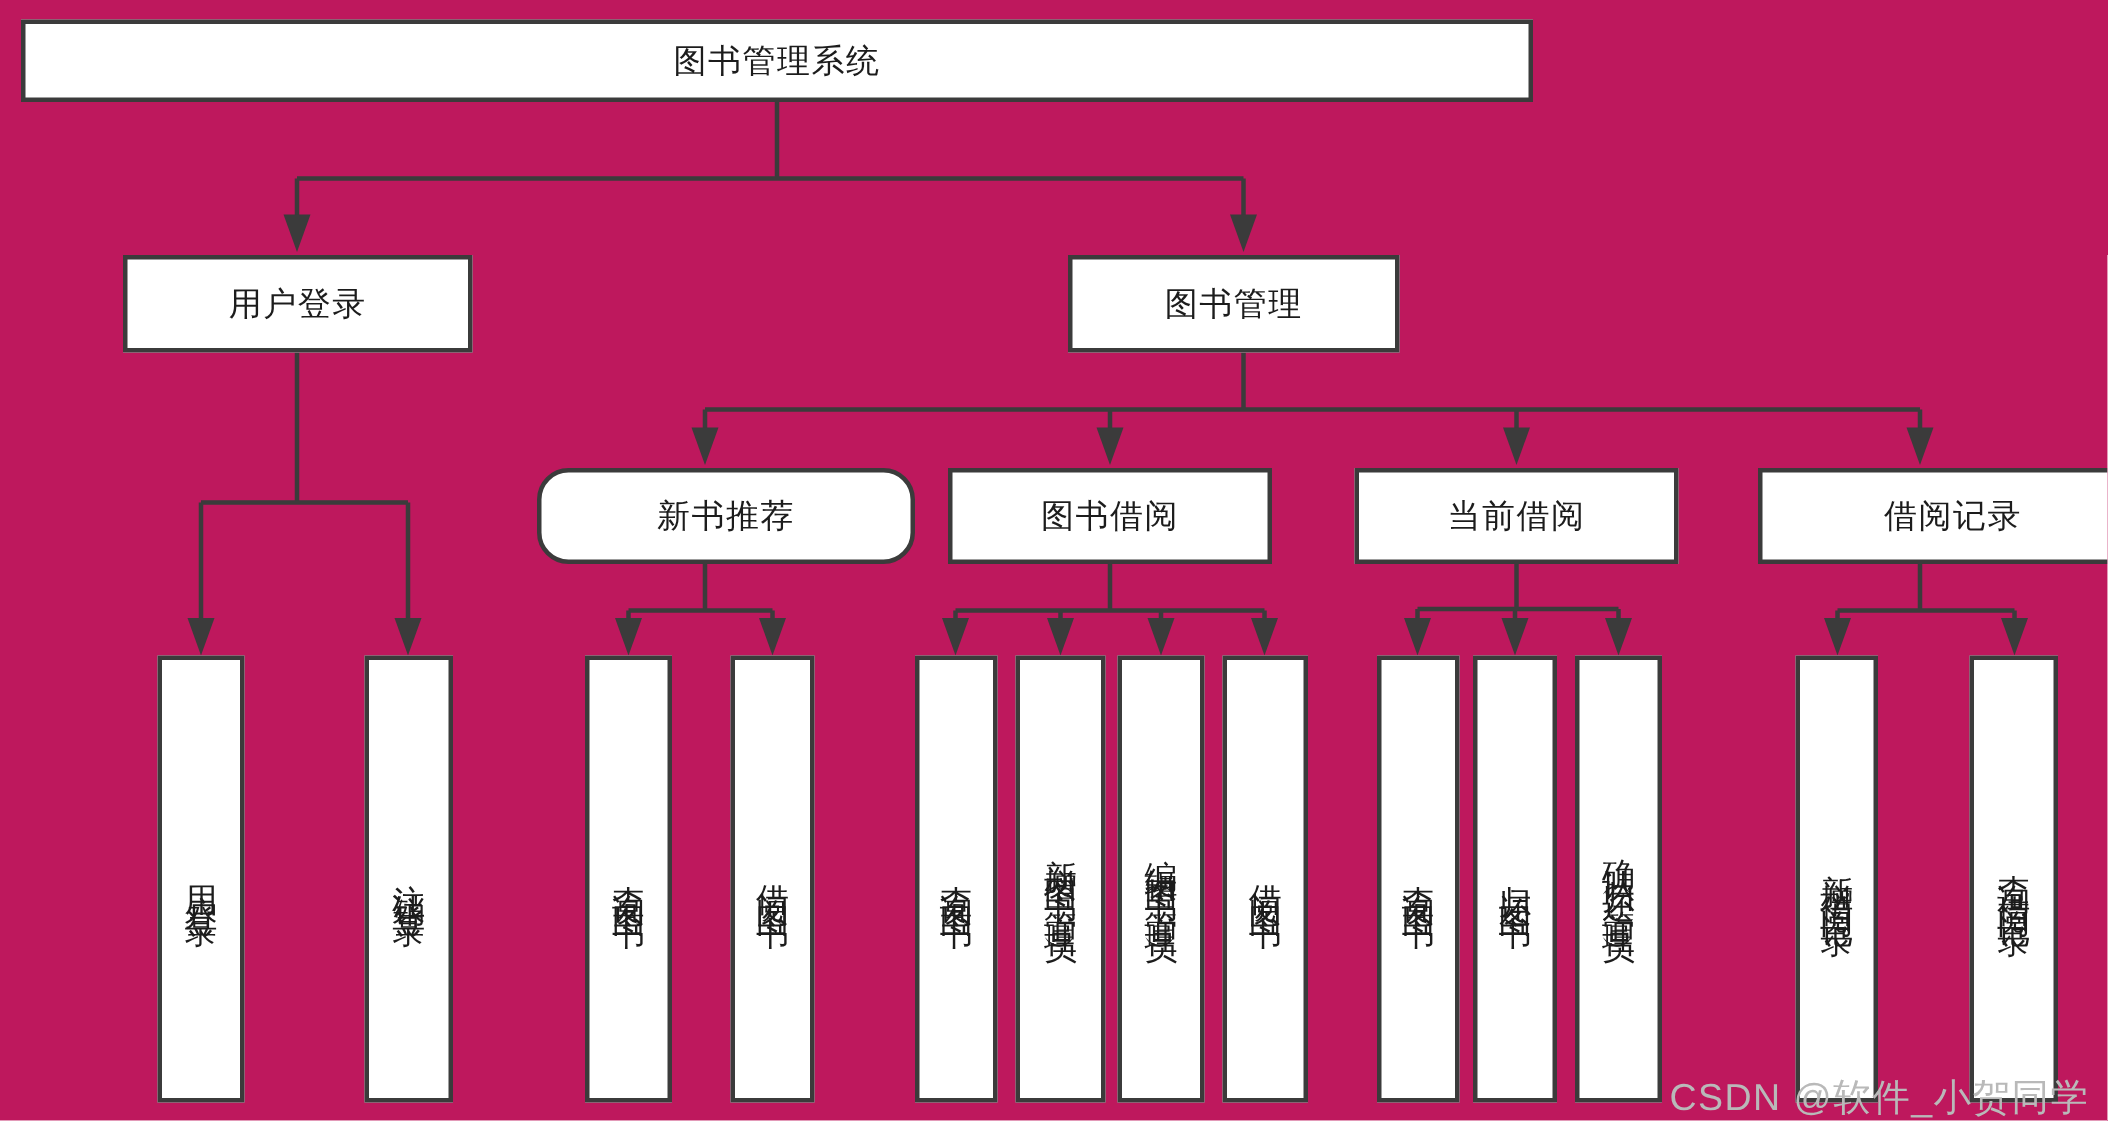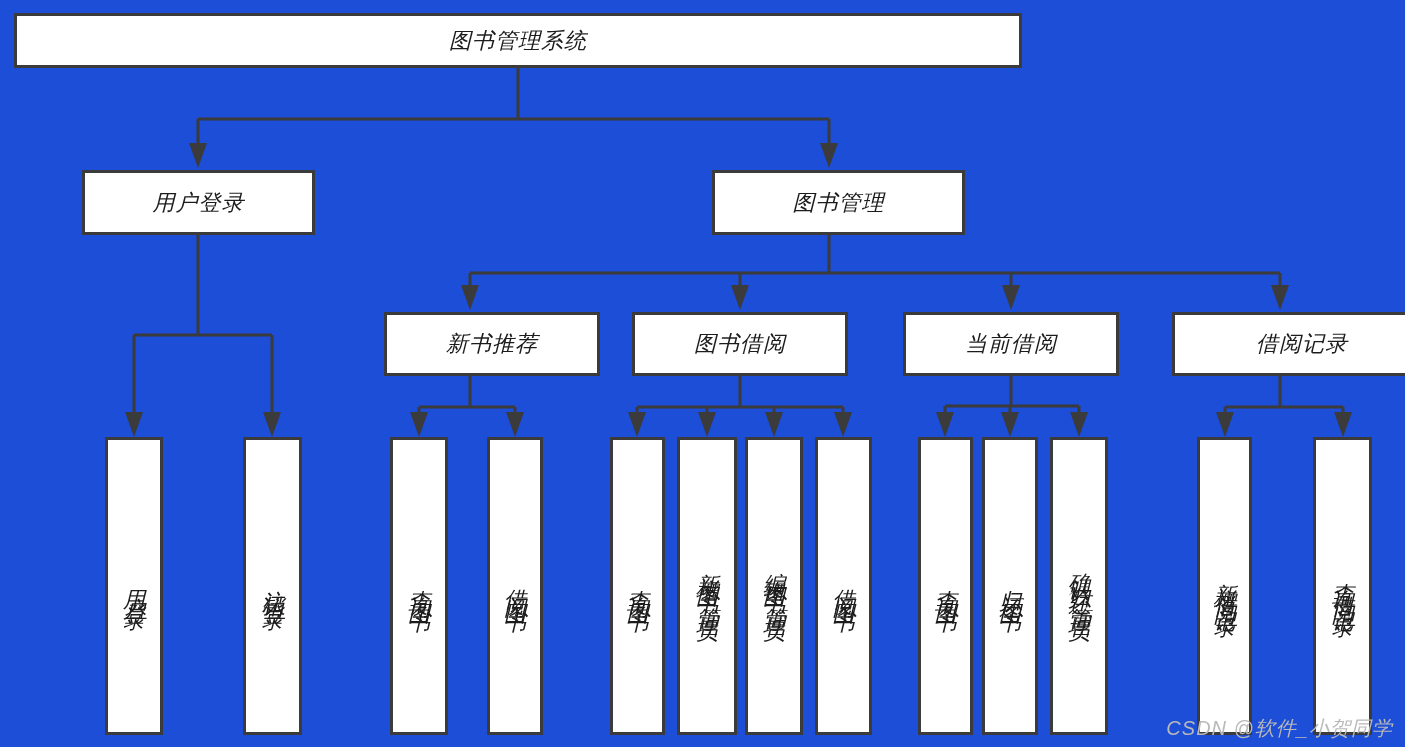--- a/index.html
+++ b/index.html
@@ -1,22 +1,21 @@
 <!DOCTYPE html>
 <html><head>
 <meta charset="utf-8">
 <style>
   html,body{margin:0;padding:0;background:#ffffff;}
   #canvas{
     position:relative;
     width:1405px;height:747px;
-    background:#1d4ed8;
+    background:#be185d;
     font-family:"Liberation Sans","DejaVu Sans",sans-serif;
     overflow:hidden;
-    font-style:italic;
   }
   .node{
     position:absolute;
     box-sizing:border-box;
     background:#ffffff;
     border:3px solid #3b3b3b;
     display:flex;
     align-items:center;
     justify-content:center;
     color:#1c1c1c;
@@ -41,21 +40,21 @@
     letter-spacing:7px;
     line-height:1;
   }
   #wires{position:absolute;left:0;top:0;}
   #wires path{stroke:#3b3b3b;stroke-width:3;fill:none;}
   #wires polygon{fill:#3b3b3b;stroke:none;}
   .watermark{
     position:absolute;
     right:12px;
     top:715px;
-    font-size:20px;
+    font-size:25px;
     color:#b9b9b9;
     letter-spacing:1px;
   }
 </style>
 </head>
 <body>
 
 <div id="canvas">
 
   <svg id="wires" width="1405" height="747" aria-hidden="true">
@@ -90,23 +89,23 @@
     <polygon points="1070,412 1088,412 1079,437"></polygon>
 
     <path d="M1280 375 V407 M1225 407 H1343 M1225 407 V414 M1343 407 V414"></path>
     <polygon points="1216,412 1234,412 1225,437"></polygon>
     <polygon points="1334,412 1352,412 1343,437"></polygon>
   </svg>
 
   <div class="node" style="left:14px;top:13px;width:1008px;height:55px;">图书管理系统</div>
 
   <div class="node" style="left:82px;top:170px;width:233px;height:65px;">用户登录</div>
-  <div class="node" style="left:712px;top:170px;width:253px;height:65px;">图书管理</div>
+  <div class="node" style="left:712px;top:170px;width:221px;height:65px;">图书管理</div>
 
-  <div class="node" style="left:384px;top:312px;width:216px;height:64px;">新书推荐</div>
+  <div class="node" style="left:358px;top:312px;width:252px;height:64px;border-radius:21px;">新书推荐</div>
   <div class="node" style="left:903px;top:312px;width:216px;height:64px;">当前借阅</div>
   <div class="node" style="left:632px;top:312px;width:216px;height:64px;">图书借阅</div>
   <div class="node" style="left:1172px;top:312px;width:260px;height:64px;">借阅记录</div>
 
   <div class="leaf" style="left:105px;top:437px;width:58px;height:298px;">
     <span>用户登录</span>
   </div>
   <div class="leaf" style="left:243px;top:437px;width:59px;height:298px;">
     <span>注销登录</span>
   </div>

